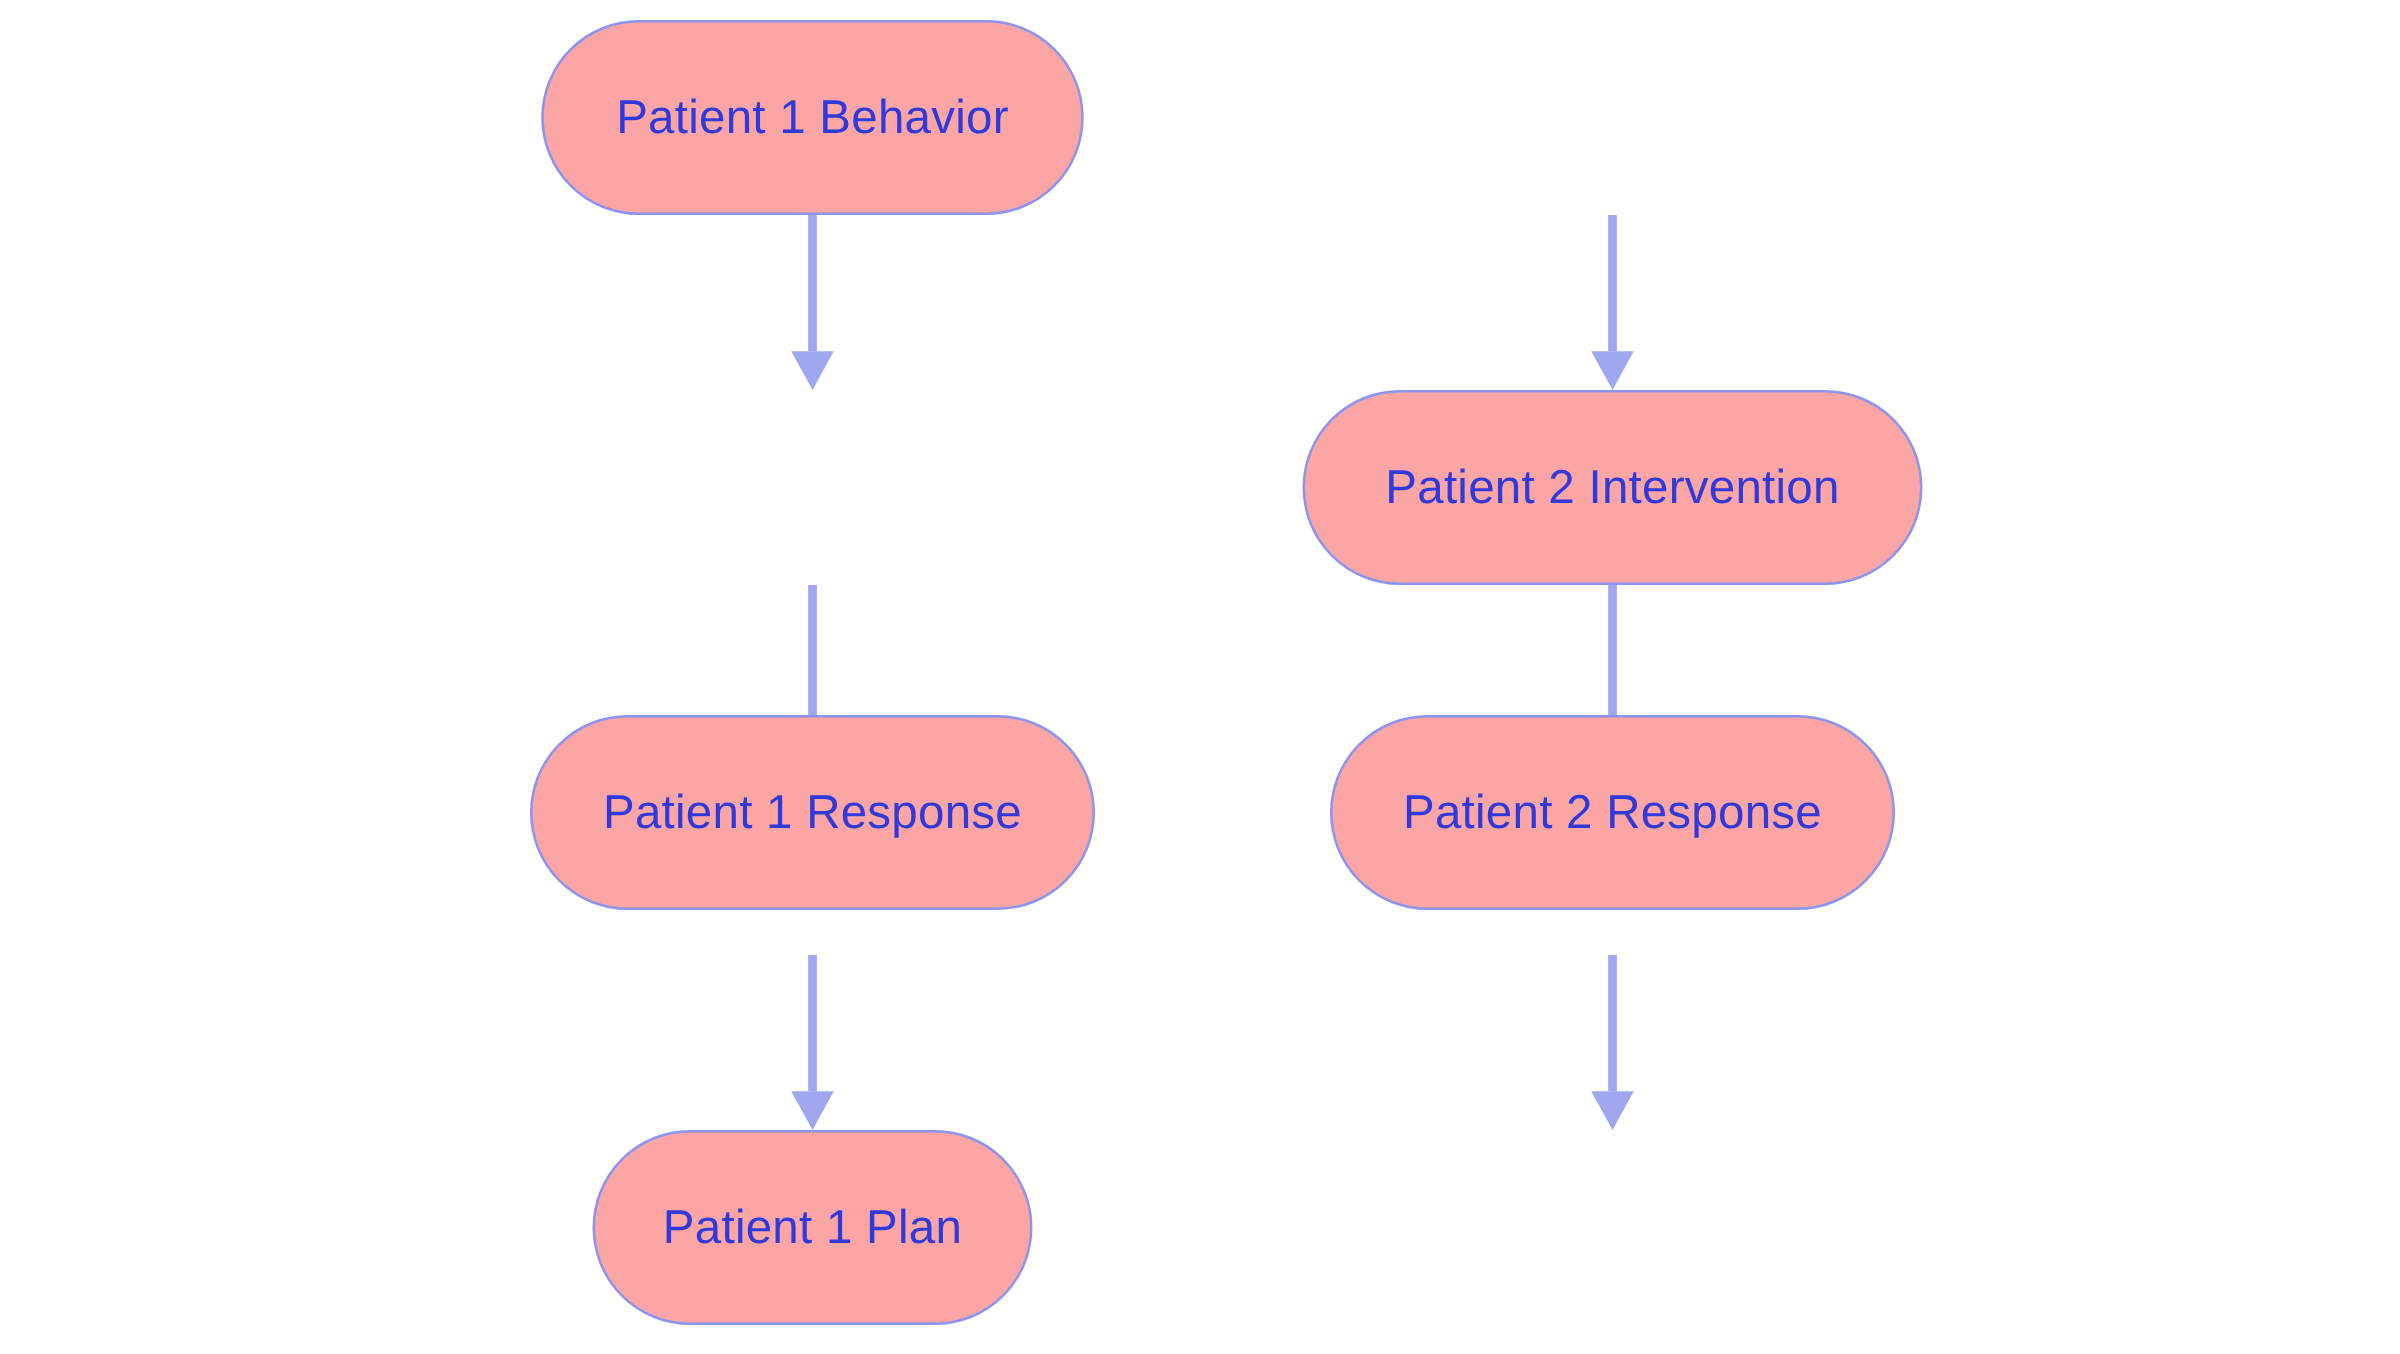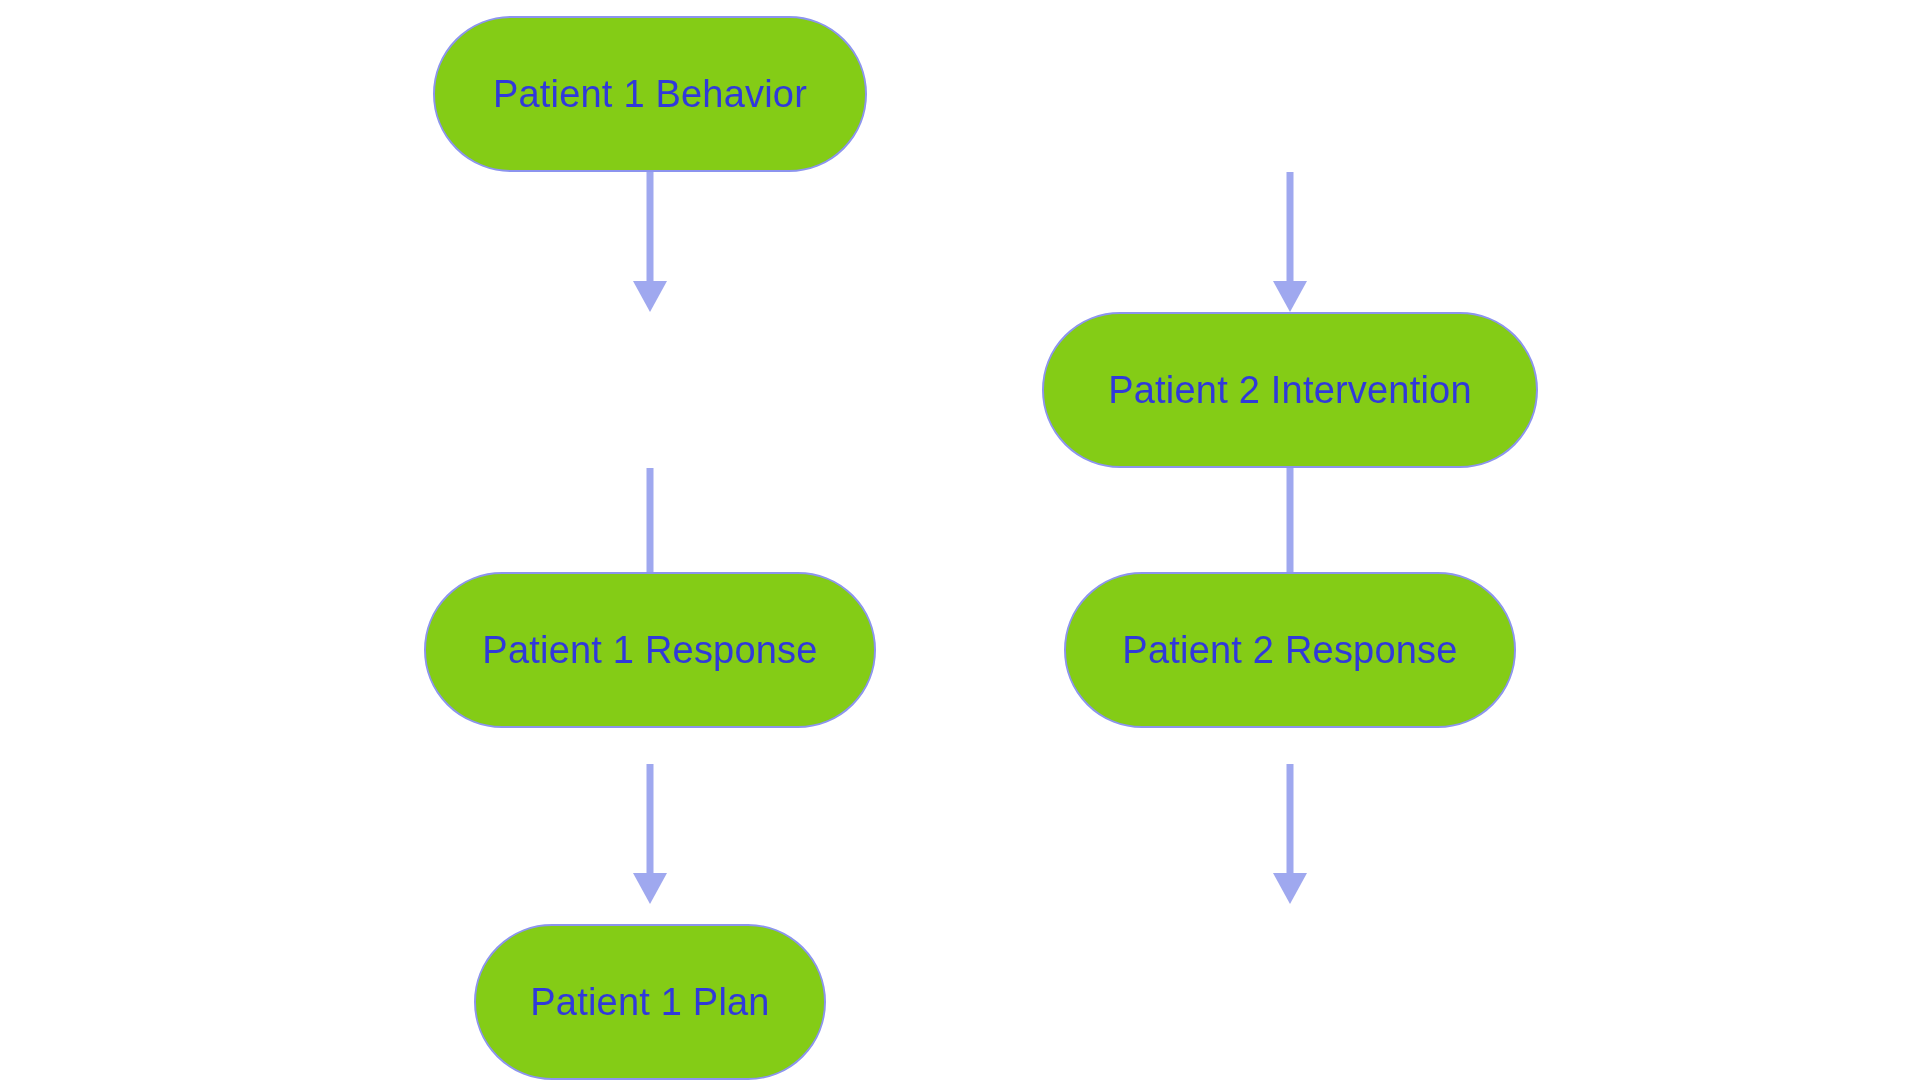--- a/index.html
+++ b/index.html
@@ -28,21 +28,21 @@
     width: 640px;
   }
 
   .node {
     position: absolute;
     left: 50%;
     transform: translateX(-50%);
     box-sizing: border-box;
     height: 156px;
     border-radius: 78px;
-    background: #84cc16;
+    background: #fca5a5;
     border: 2px solid #8c94ee;
     display: flex;
     align-items: center;
     justify-content: center;
     white-space: nowrap;
   }
 
   .node-label {
     font-family: "Liberation Sans", sans-serif;
     font-size: 38px;
@@ -50,21 +50,21 @@
     color: #3039db;
     letter-spacing: 0.2px;
     line-height: 1;
     user-select: none;
   }
 
   
   .rank-0 { top: 16px; }
   .rank-1 { top: 312px; }
   .rank-2 { top: 572px; }
-  .rank-3 { top: 924px; }
+  .rank-3 { top: 904px; }
 
   
   .w-behavior     { width: 434px; }
   .w-intervention { width: 496px; }
   .w-response     { width: 452px; }
   .w-plan         { width: 352px; }
 
   
   .edge {
     position: absolute;

